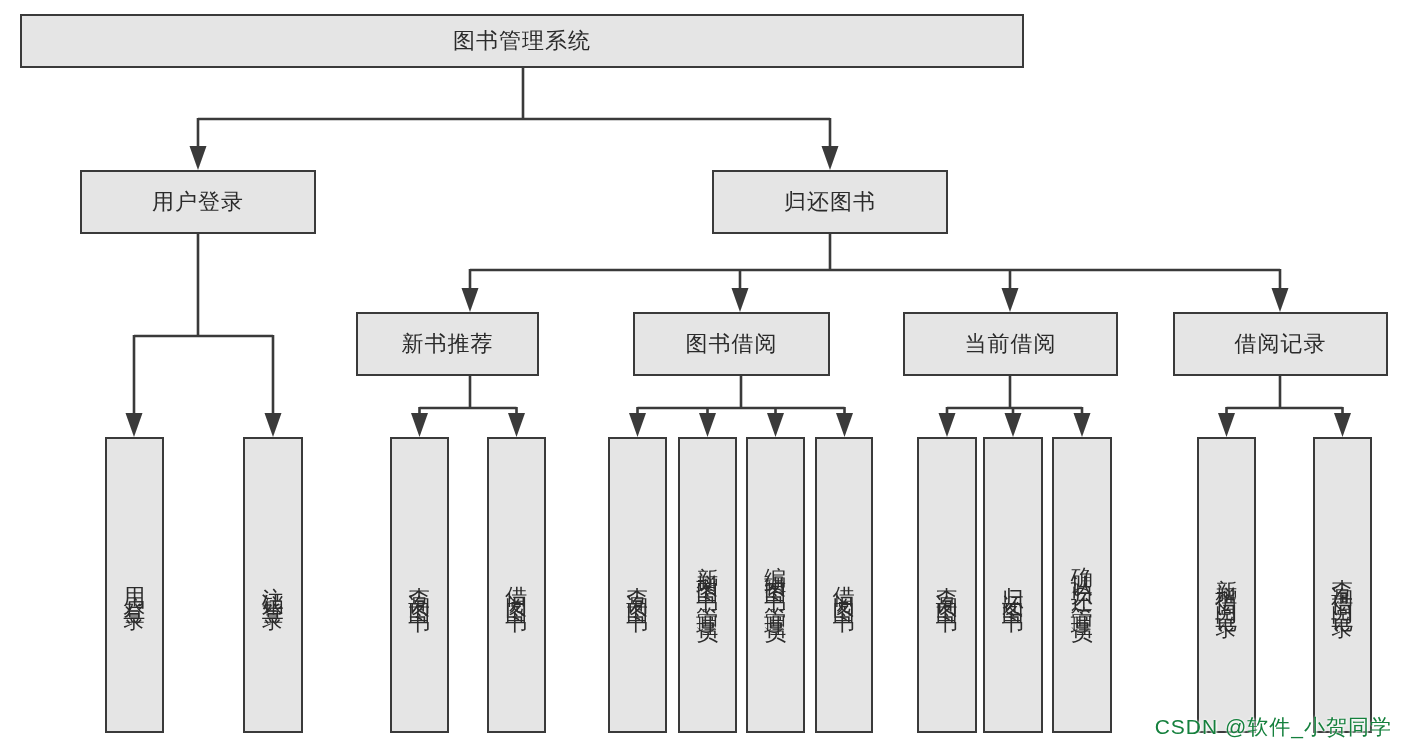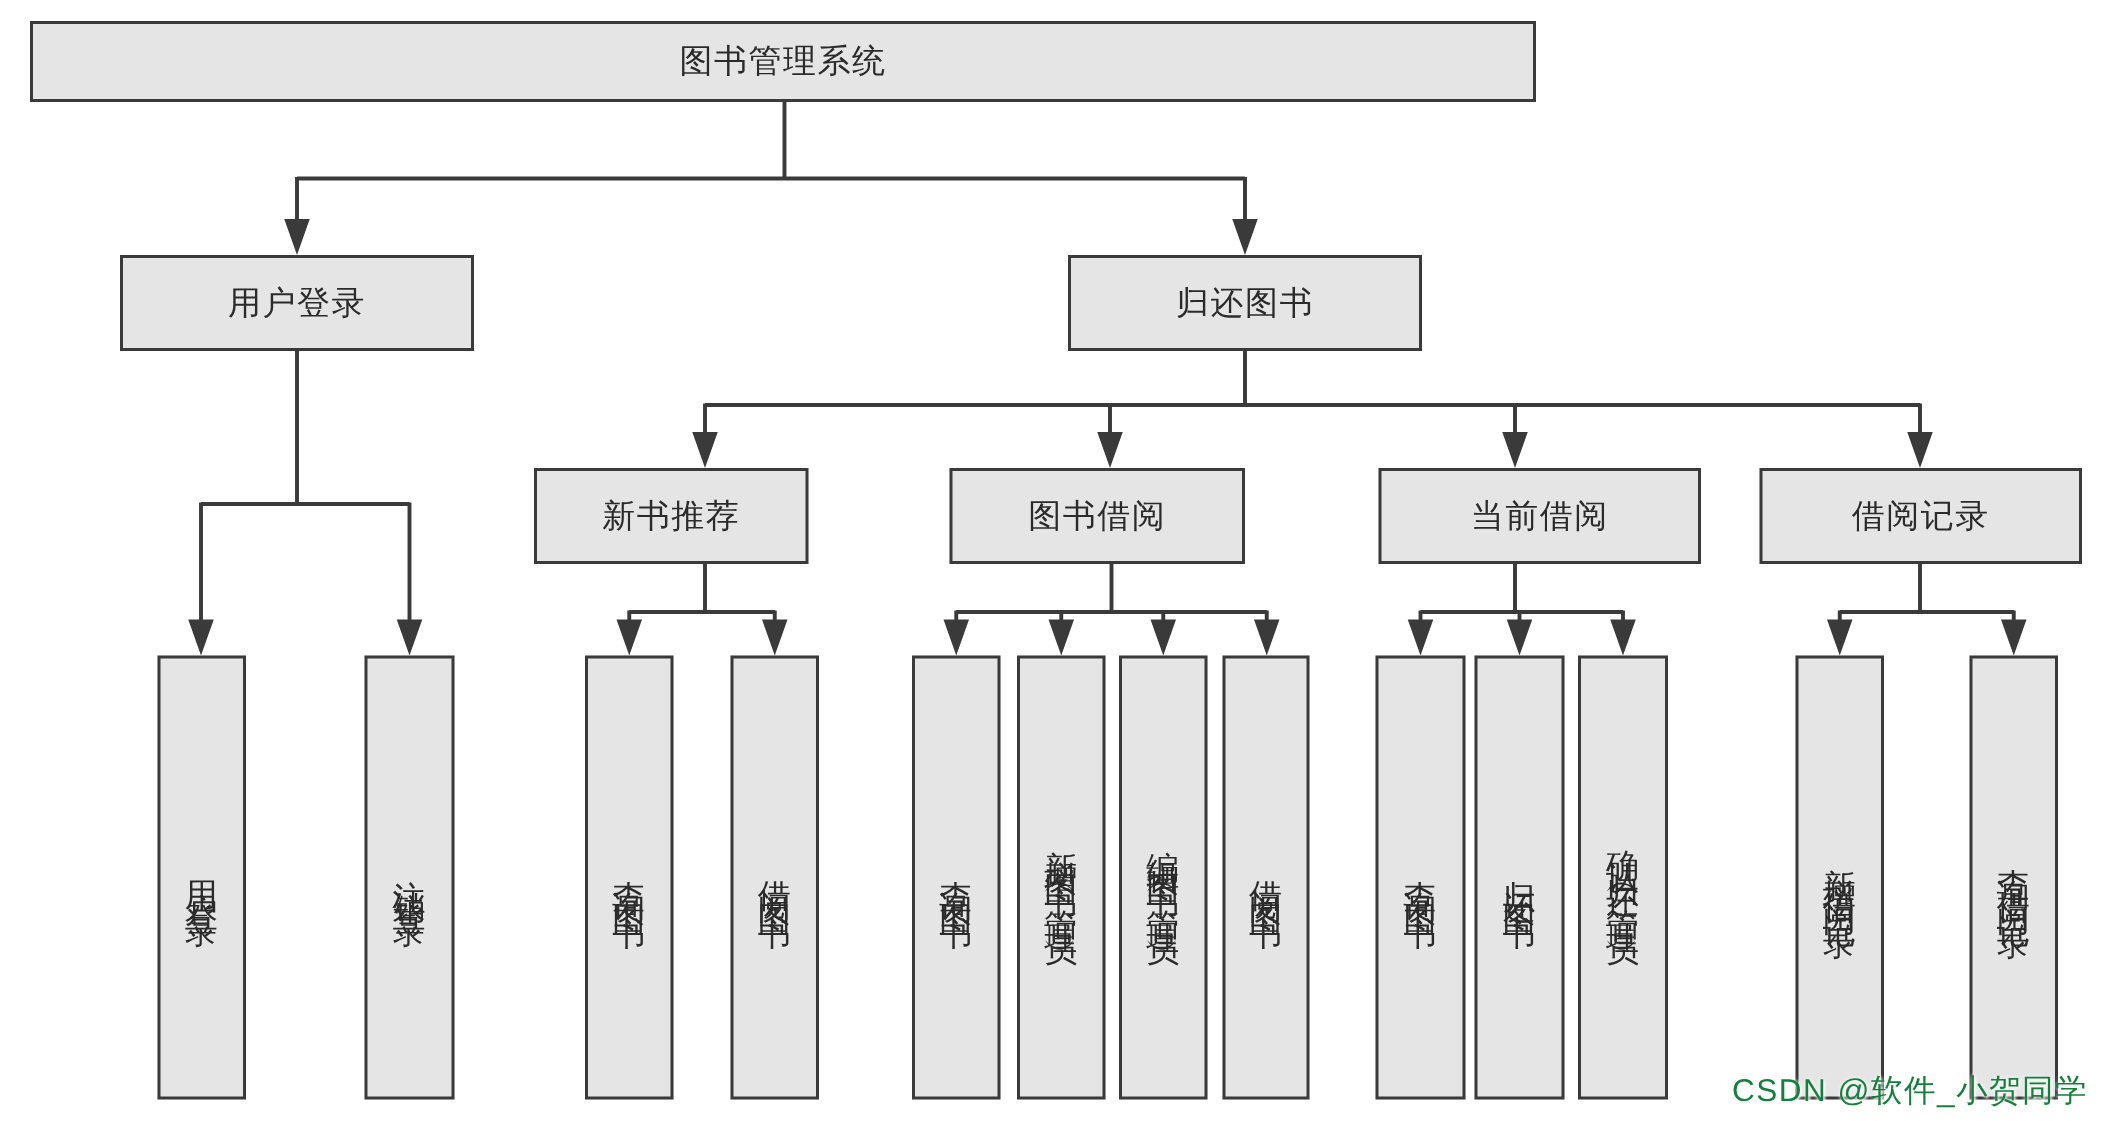--- a/index.html
+++ b/index.html
@@ -100,21 +100,21 @@
   <div class="node hnode" style="left:712px;top:170px;width:236px;">
     <span>归还图书</span>
   </div>
 
   <div class="node hnode" style="left:356px;top:312px;width:183px;">
     <span>新书推荐</span>
   </div>
   <div class="node hnode" style="left:633px;top:312px;width:197px;">
     <span>图书借阅</span>
   </div>
-  <div class="node hnode" style="left:903px;top:312px;width:215px;margin-left:16px;">
+  <div class="node hnode" style="left:903px;top:312px;width:215px;">
     <span>当前借阅</span>
   </div>
   <div class="node hnode" style="left:1173px;top:312px;width:215px;">
     <span>借阅记录</span>
   </div>
 
   <div class="node leaf" style="left:105px;width:59px;">
     <span>用户登录</span>
   </div>
   <div class="node leaf" style="left:243px;width:60px;">

